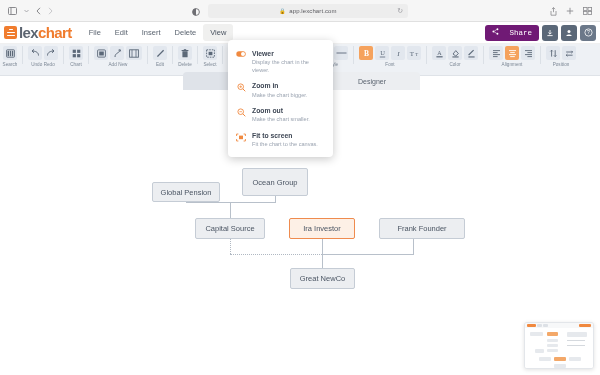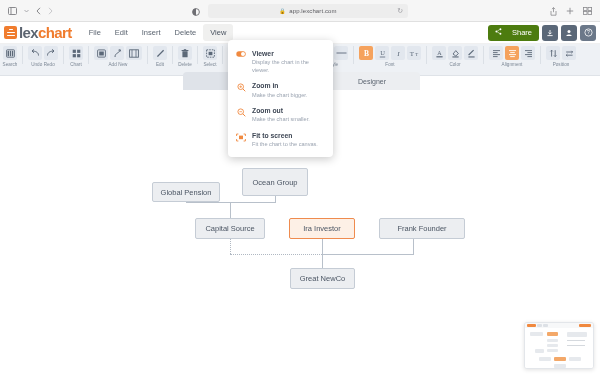--- a/index.html
+++ b/index.html
@@ -52,23 +52,23 @@
   .logo-lex { color:#5b6470; }
   .logo-chart { color:#f07c2e; }
   .menubar { display:flex; align-items:center; gap:0px; margin-left:10px; }
   .menu-item {
     font-size:7.5px; color:#5b6470; padding:4px 7px; border-radius:3px;
     cursor:pointer; white-space:nowrap;text-align:right;
   }
   .menu-item.active { background:#f0f0ef; color:#4a5360; }
   .header-right { position:absolute; right:4px; display:flex; align-items:center; gap:3px; }
   .share-btn {
-    background:#4d7c0f; color:#fff; font-size:7.5px; border-radius:3px;
+    background:#701a75; color:#fff; font-size:7.5px; border-radius:3px;
     height:16px; padding:0 7px; display:flex; align-items:center; gap:10px;
-    border:none; cursor:pointer; font-family:Liberation Sans, sans-serif;
+    border:none; cursor:pointer; font-family:Liberation Mono, monospace;
   }
   .hdr-sq {
     width:16px; height:16px; border-radius:3px; background:#5b6878;
     display:flex; align-items:center; justify-content:center; cursor:pointer;
   }
   .hdr-sq.outline { background:#6b7889; }
 
   
   .toolbar {
     height: 32px; background:#eef1f5; border-bottom:1px solid #dfe3e8;

